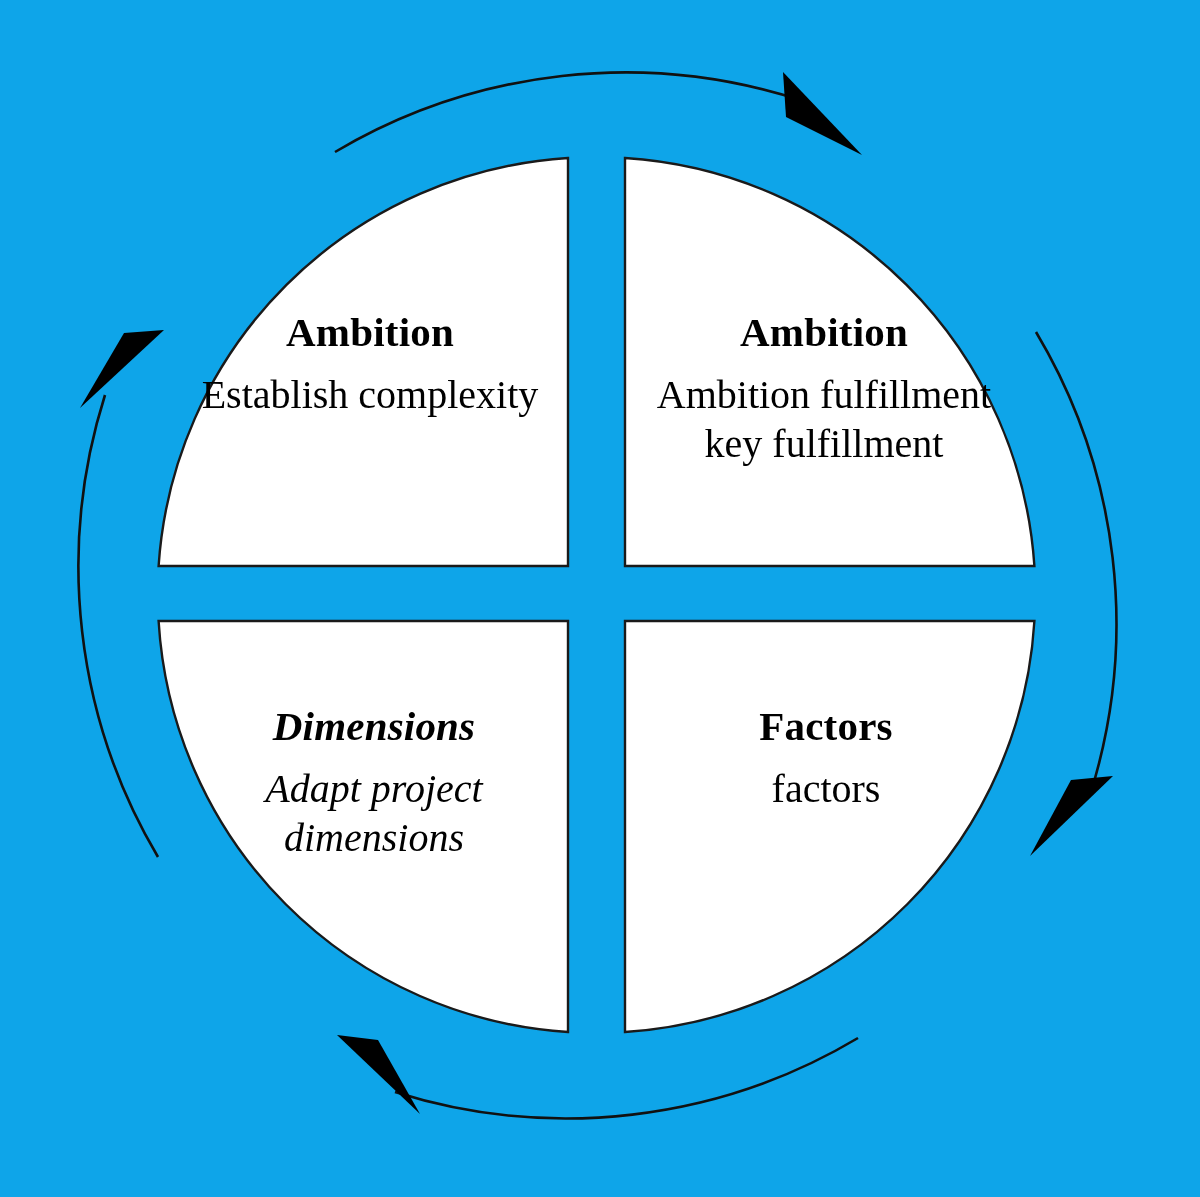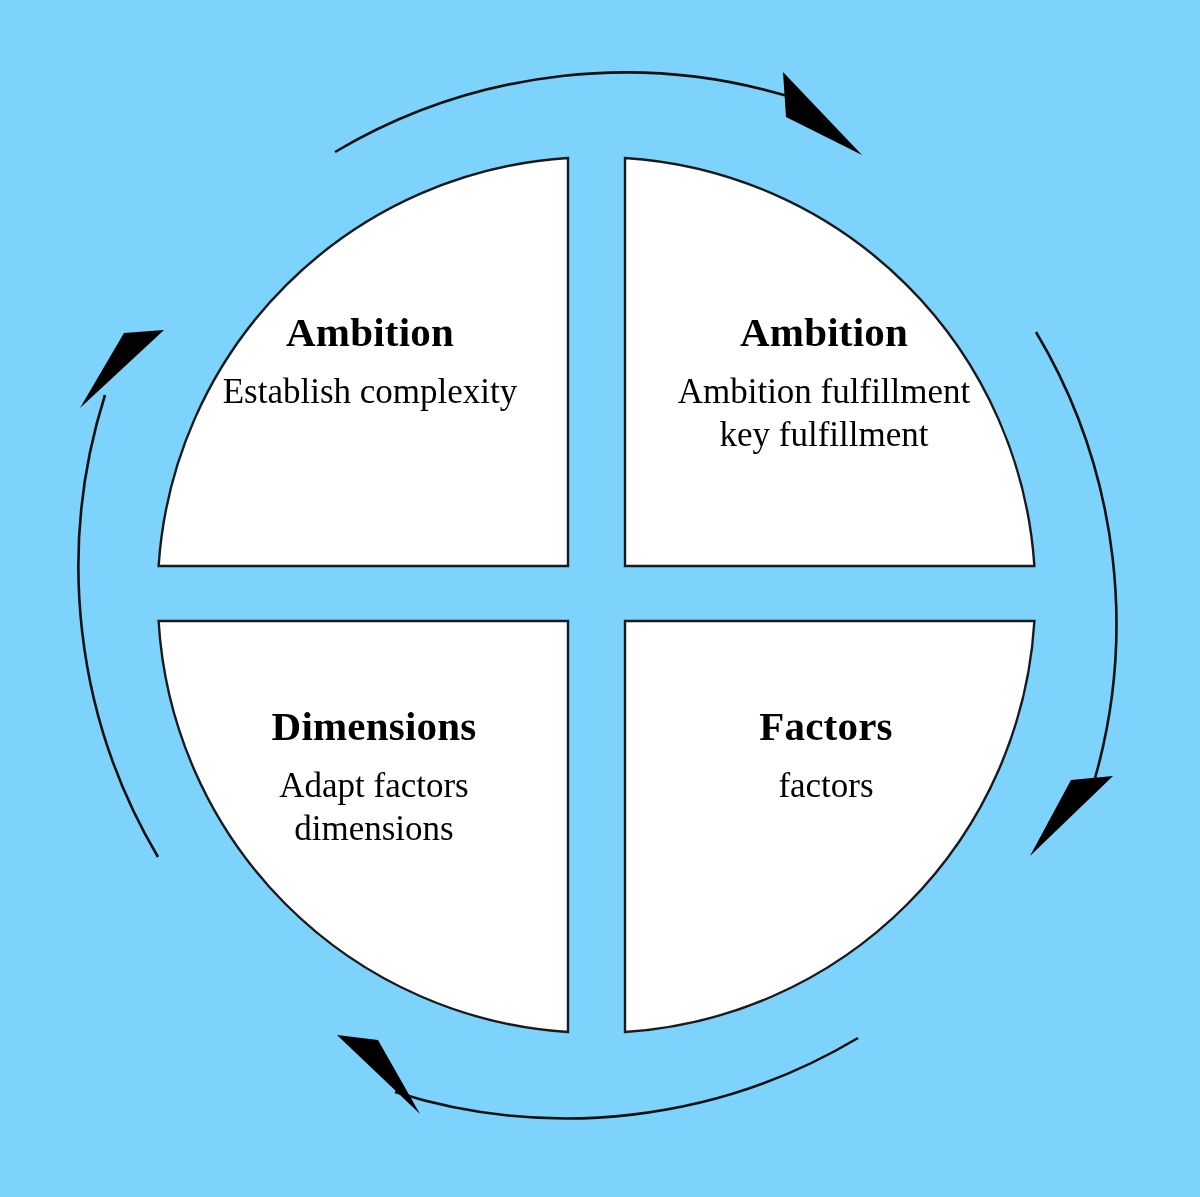--- a/index.html
+++ b/index.html
@@ -10,21 +10,21 @@
   body {
     width: 1200px;
     height: 1197px;
     overflow: hidden;
     font-family: "Liberation Serif", "DejaVu Serif", serif;
   }
   #diagram-root {
     position: relative;
     width: 1200px;
     height: 1197px;
-    background: #7dd3fc;
+    background: #0ea5e9;
   }
   #cycle-svg {
     position: absolute;
     left: 0;
     top: 0;
     width: 1200px;
     height: 1197px;
   }
   .quadrant-shape {
     fill: #ffffff;
@@ -52,39 +52,40 @@
   }
   .quad-title {
     font-weight: bold;
     font-size: 41px;
     letter-spacing: 0.2px;
     margin: 0 0 18px 0;
     white-space: nowrap;
   }
   .quad-desc {
     font-weight: normal;
-    font-size: 35px;
+    font-size: 40px;
     line-height: 1.22;
     margin: 0;
   }
   
   #label-ambition {
     left: 180px;
     top: 312px;
     width: 380px;
   }
   #label-reality {
     left: 634px;
     top: 312px;
     width: 380px;
   }
   #label-dimensions {
     left: 184px;
     top: 706px;
     width: 380px;
+    font-style: italic;
   }
   #label-factors {
     left: 636px;
     top: 706px;
     width: 380px;
   }
 </style>
 </head>
 <body>
 
@@ -140,21 +141,21 @@
   </div>
 
   <div class="quad-label" id="label-reality">
     <div class="quad-title">Ambition</div>
     <div class="quad-desc">Ambition fulfillment</div>
     <div class="quad-desc">key fulfillment</div>
   </div>
 
   <div class="quad-label" id="label-dimensions">
     <div class="quad-title">Dimensions</div>
-    <div class="quad-desc">Adapt factors</div>
+    <div class="quad-desc">Adapt project</div>
     <div class="quad-desc">dimensions</div>
   </div>
 
   <div class="quad-label" id="label-factors">
     <div class="quad-title">Factors</div>
     <div class="quad-desc">factors</div>
   </div>
 
 </div>
 

